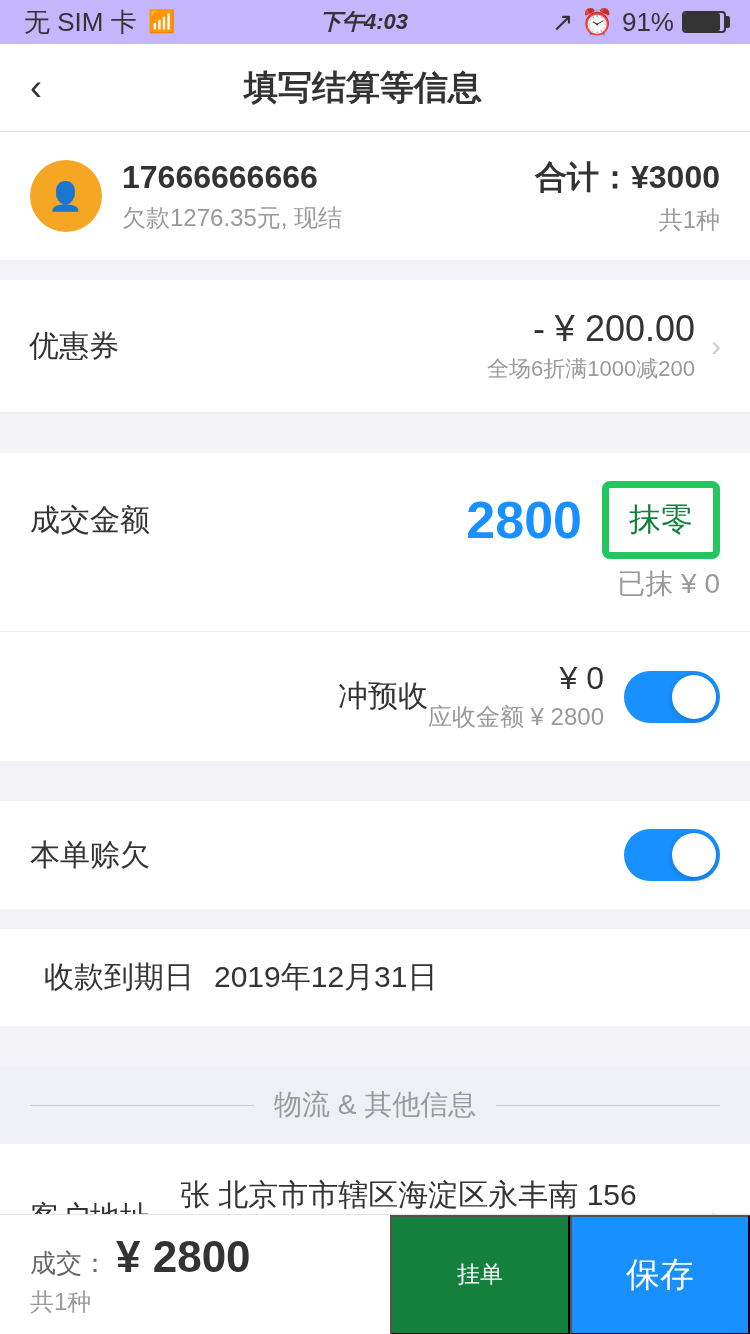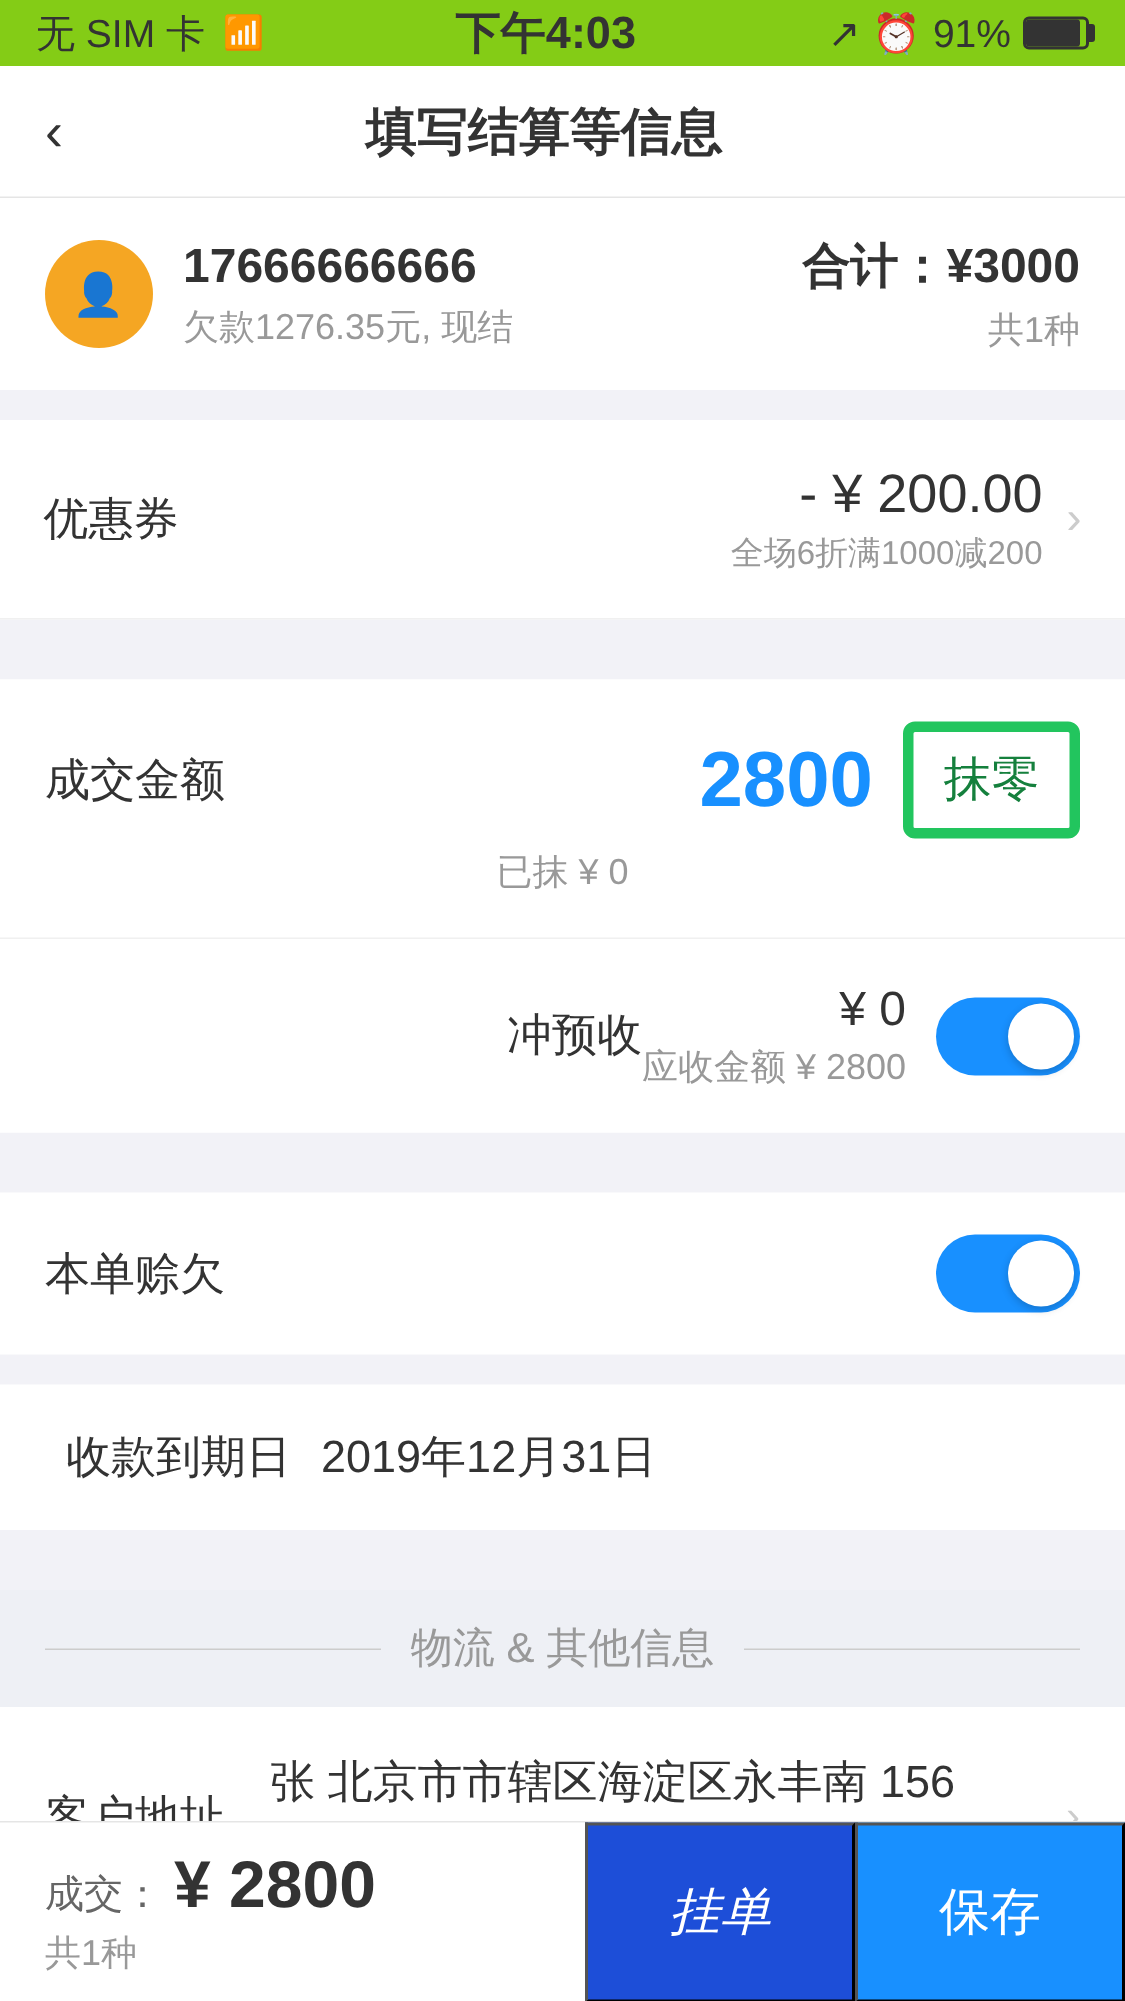--- a/index.html
+++ b/index.html
@@ -10,30 +10,30 @@
       width: 750px;
       min-height: 1334px;
       font-size: 28px;
       color: #333;
       position: relative;
     }
 
     
     .status-bar {
       height: 44px;
-      background: #84cc16;
+      background: #c4b5fd;
       display: flex;
       align-items: center;
       justify-content: space-between;
       padding: 4px 24px;
       font-size: 26px;
       font-weight: 500;
     }
     .status-left { display: flex; align-items: center; gap: 12px; }
-    .status-center { font-size: 30px; font-weight: 600; }
+    .status-center { font-size: 22px; font-weight: 600; font-style: italic; }
     .status-right { display: flex; align-items: center; gap: 8px; font-size: 26px; }
     .battery {
       width: 44px; height: 22px; border: 2px solid #333; border-radius: 4px;
       position: relative; display: inline-block;
     }
     .battery::after {
       content: '';
       position: absolute;
       right: -6px; top: 50%; transform: translateY(-50%);
       width: 4px; height: 12px; background: #333; border-radius: 0 2px 2px 0;
@@ -131,21 +131,21 @@
     .amount-value { font-size: 52px; color: #1890ff; font-weight: 600; }
     .round-btn {
       border: 7px solid #22c55e;
       border-radius: 8px;
       padding: 10px 20px;
       font-size: 32px;
       color: #15803d;
       background: #fff;
       cursor: pointer;
     }
-    .amount-sub { font-size: 24px; color: #999; margin-top: 6px; text-align: center; }
+    .amount-sub { font-size: 28px; color: #999; margin-top: 6px; text-align: right; }
 
     
     .prepay-section {
       background: #fff;
       padding: 28px 30px;
     }
     .prepay-row {
       display: flex;
       align-items: center;
       justify-content: flex-end;
@@ -242,25 +242,24 @@
     }
     .bottom-info {
       flex: 1;
       padding: 0 30px;
     }
     .bottom-total-label { font-size: 26px; color: #666; }
     .bottom-total-value { font-size: 44px; font-weight: 600; color: #333; }
     .bottom-count { font-size: 24px; color: #999; margin-top: 4px; }
     .btn-pending {
       width: 180px; height: 120px;
-      background: #1d4ed8;
+      background: #15803d;
       display: flex; align-items: center; justify-content: center;
-      font-size: 34px; color: #fff; font-weight: 500;
-      cursor: pointer;
-      font-style: italic;
+      font-size: 23px; color: #fff; font-weight: 500;
+      cursor: pointer;
     }
     .btn-save {
       width: 180px; height: 120px;
       background: #1890ff;
       display: flex; align-items: center; justify-content: center;
       font-size: 34px; color: #fff; font-weight: 500;
       cursor: pointer;
     }
 
     .wifi-icon { font-size: 22px; }

